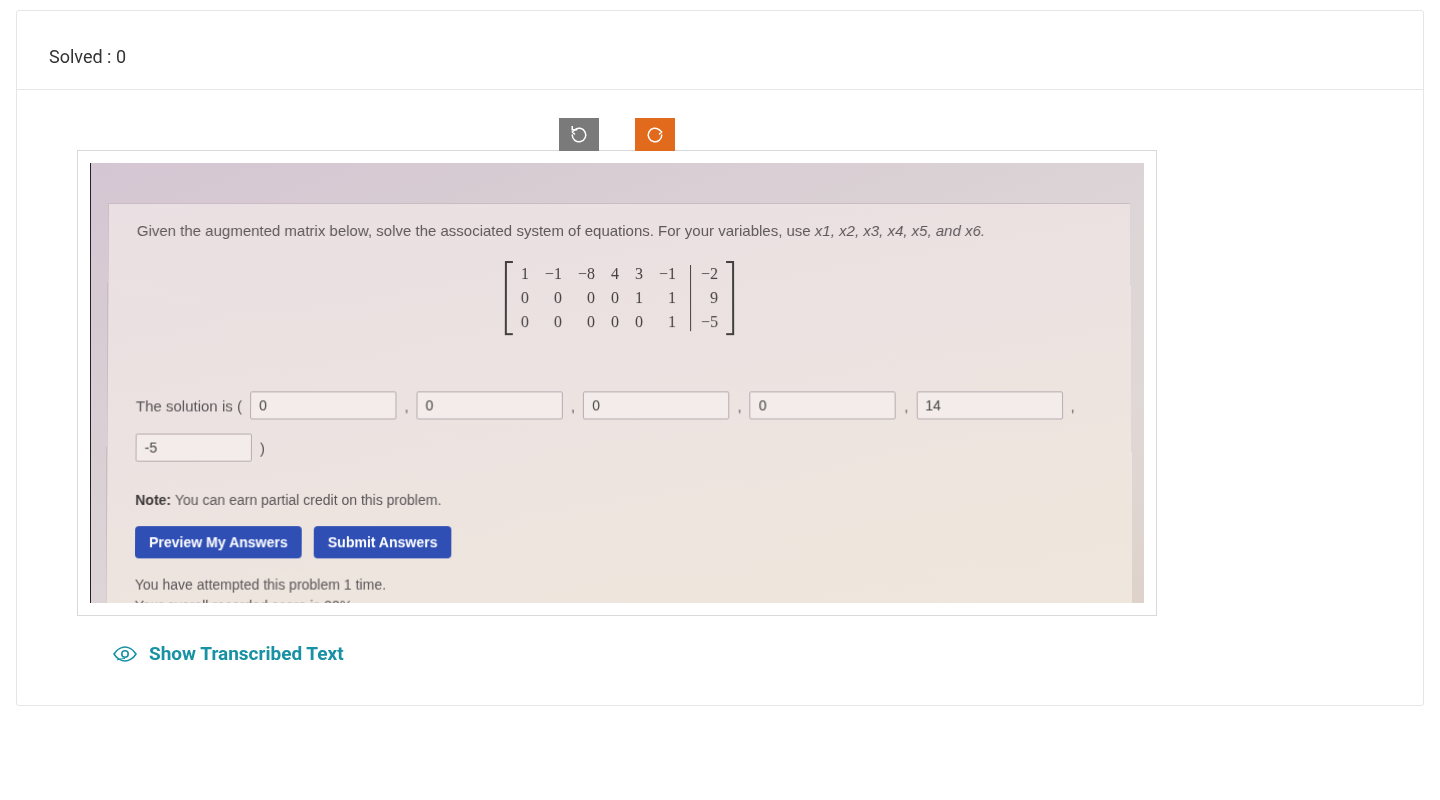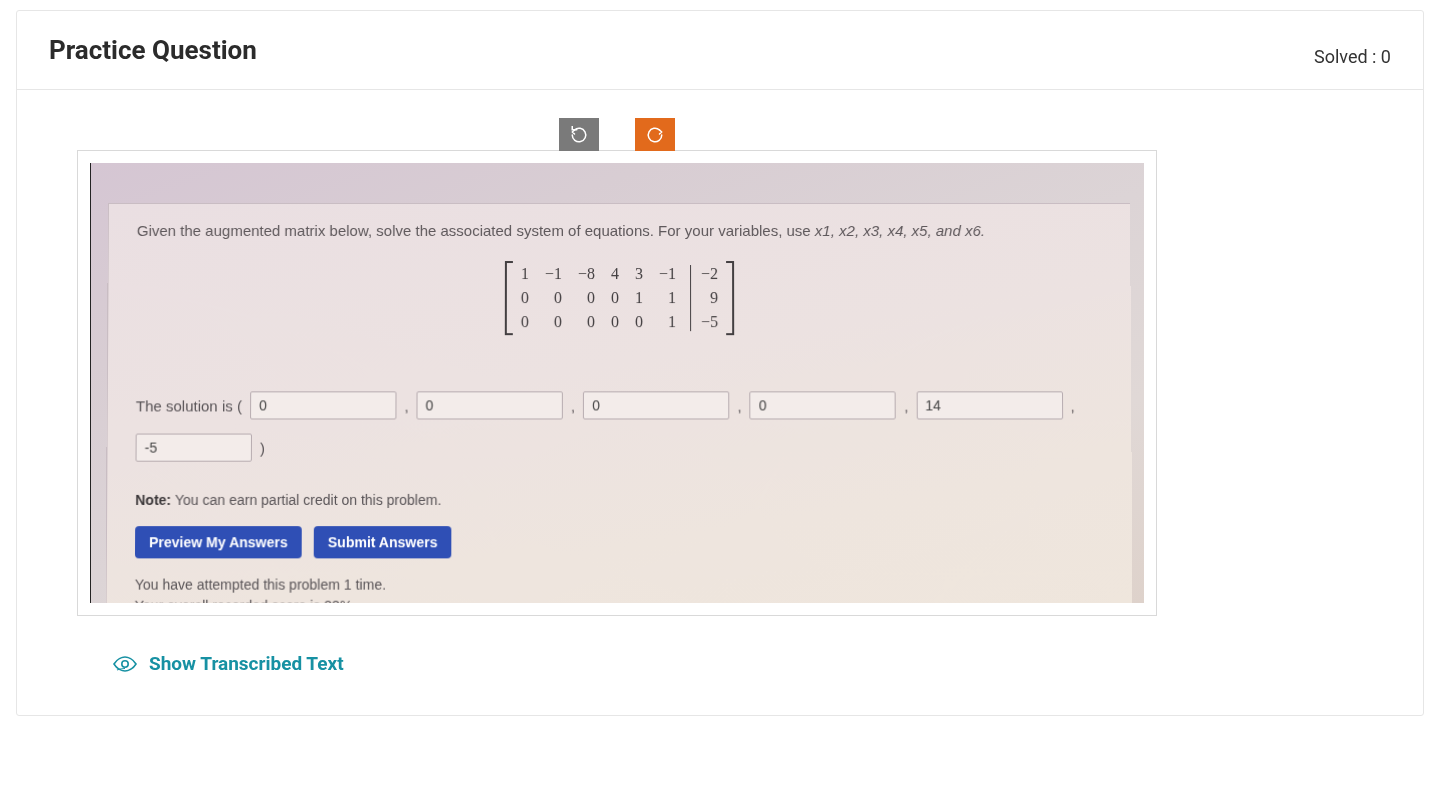--- a/index.html
+++ b/index.html
@@ -178,21 +178,21 @@
     font-size: 14px;
     font-weight: 600;
     cursor: pointer;
   }
   .status-lines {
     font-size: 14px;
     line-height: 1.5;
     color: #5a5558;
   }
   .transcribe-link {
-    margin-top: 36px;
+    margin-top: 26px;
     display: flex;
     align-items: center;
     gap: 12px;
     color: #1791a3;
     font-weight: 700;
     font-size: 19px;
     cursor: pointer;
     width: fit-content;
     padding-left: 36px;
   }
@@ -200,21 +200,20 @@
     width: 24px;
     height: 16px;
   }
 </style>
 </head>
 <body>
 
 <div class="card">
 
   <div class="card-header">
-    <div class="card-title">Practice Question</div>
     <div class="solved">Solved : 0</div>
   </div>
 
   <div class="card-body">
 
     <div class="image-frame">
 
       <div class="rotate-controls">
         <div class="rotate-btn rotate-ccw">
           <svg width="18" height="18" viewBox="0 0 24 24" fill="none" stroke="currentColor" stroke-width="2" stroke-linecap="round">

